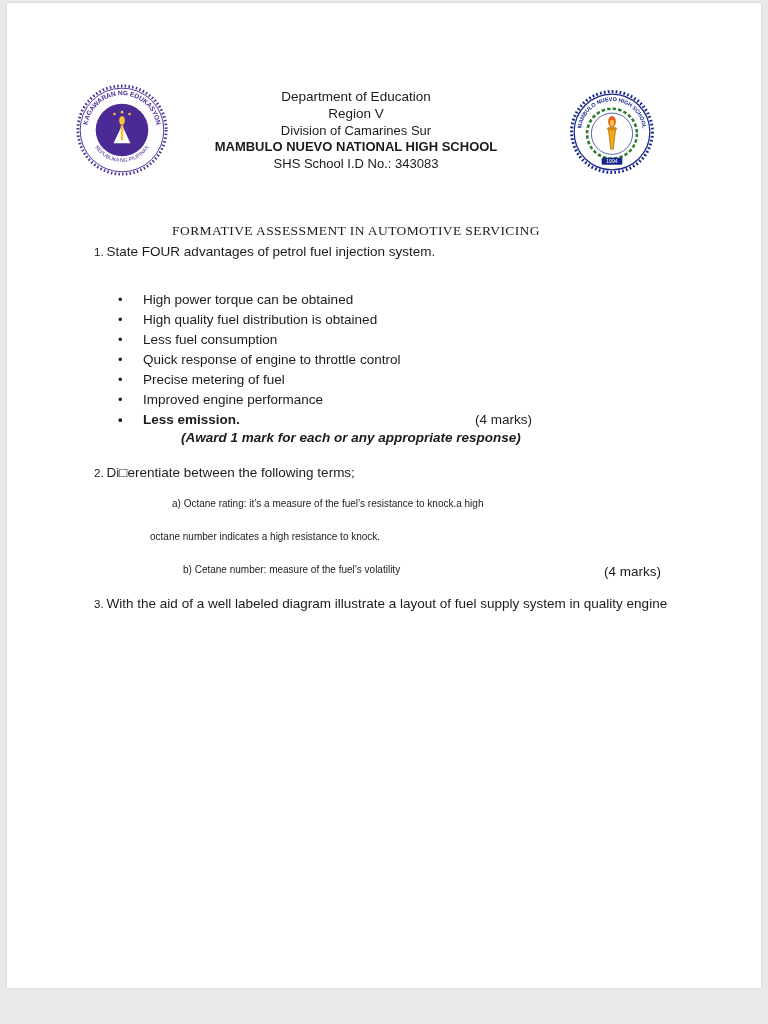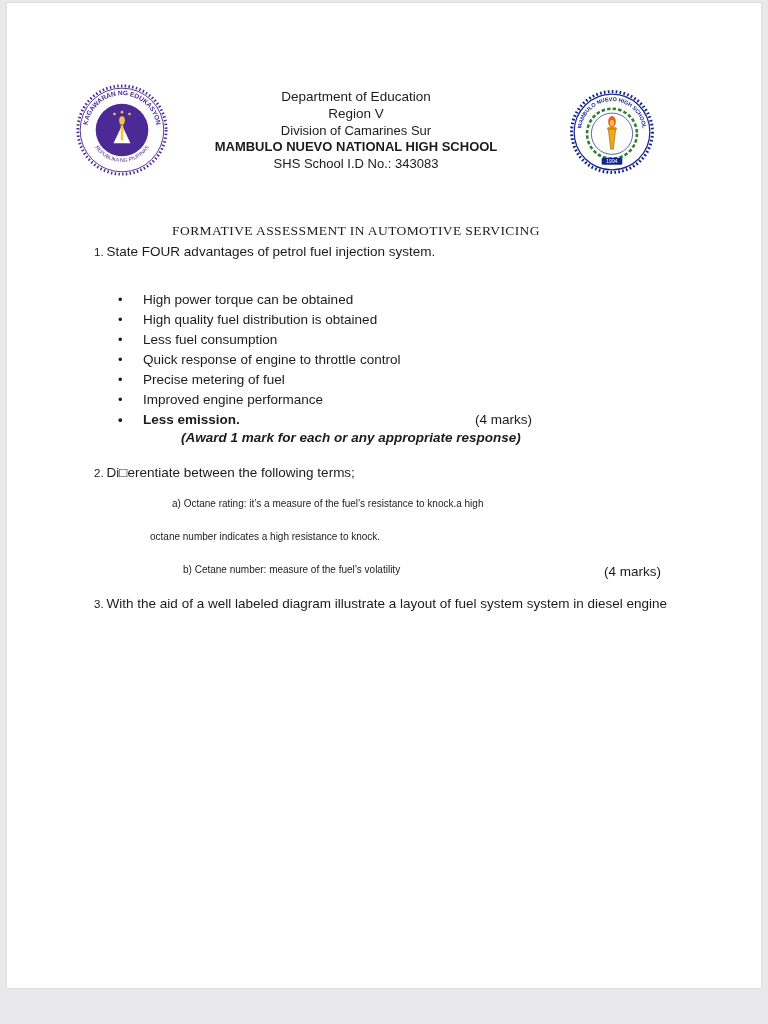--- a/index.html
+++ b/index.html
@@ -138,16 +138,16 @@
 
   <div class="q-line" style="left:87px; top:462px;">
     <span class="q-num">2.</span><span>Di□erentiate between the following terms;</span>
   </div>
   <div class="sub-line" style="left:165px; top:495px;">a) Octane rating: it’s a measure of the fuel’s resistance to knock.a high</div>
   <div class="sub-line" style="left:143px; top:528px;">octane number indicates a high resistance to knock.</div>
   <div class="sub-line" style="left:165px; top:561px;margin-left:11px;">b) Cetane number: measure of the fuel’s volatility</div>
   <div class="marks" style="left:597px; top:561px;">(4 marks)</div>
 
   <div class="q-line" style="left:87px; top:593px;">
-    <span class="q-num">3.</span><span>With the aid of a well labeled diagram illustrate a layout of fuel system system in diesel engine</span>
+    <span class="q-num">3.</span><span>With the aid of a well labeled diagram illustrate a layout of fuel supply system in quality engine</span>
   </div>
 
 </div>
 
 </body></html>

